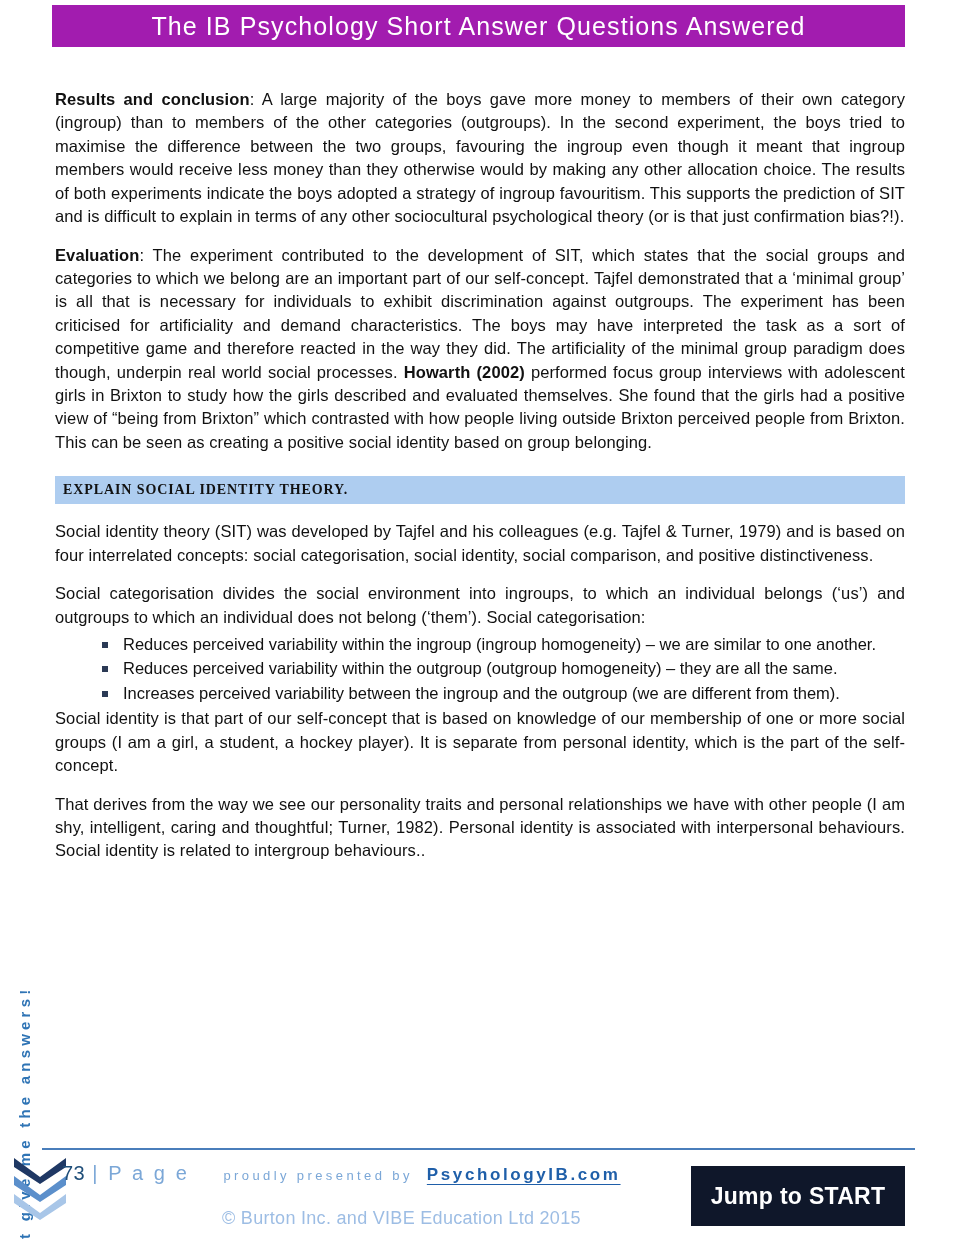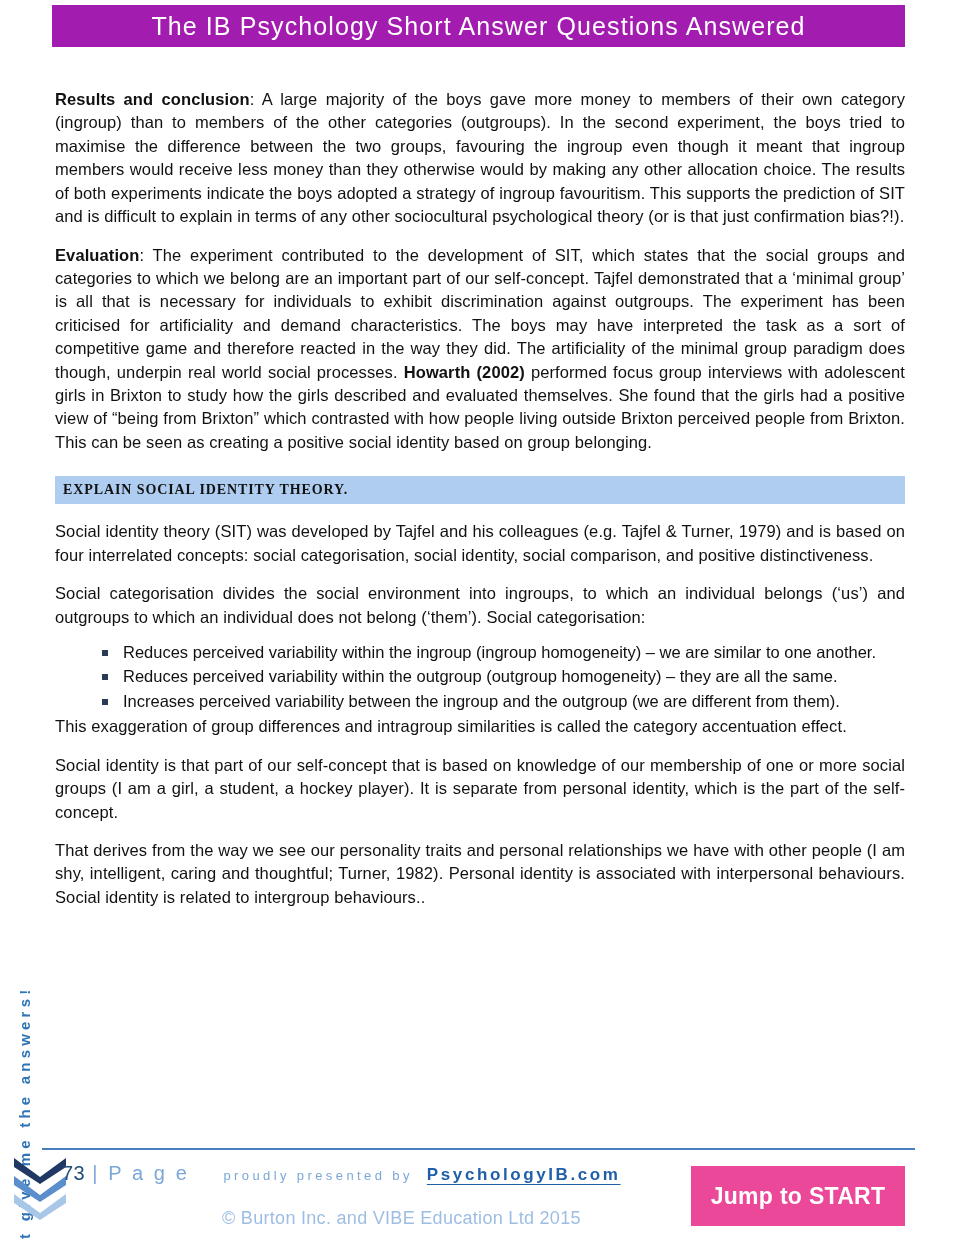--- a/index.html
+++ b/index.html
@@ -75,21 +75,21 @@
   }
 
   p.body-text {
     margin: 0 0 15px 0;
     font-size: 16.5px;
     line-height: 1.42;
     text-align: justify;
     color: #111111;
     letter-spacing: 0.1px;
   }
-  p.body-text.tight { margin-bottom: 12px; }
+  p.body-text.tight { margin-bottom: 4px; }
   b, .bold { font-weight: 700; }
 
   
   .question-bar {
     width: 850px;
     height: 28px;
     background: #aecdf0;
     display: flex;
     align-items: center;
     margin: 22px 0 16px 0;
@@ -199,21 +199,21 @@
     color: #9dbde4;
     letter-spacing: 0.3px;
     white-space: nowrap;
   }
   .jump-btn {
     position: absolute;
     left: 691px;
     top: 1166px;
     width: 214px;
     height: 60px;
-    background: #ec4899;
+    background: #0f172a;
     display: flex;
     align-items: center;
     justify-content: center;
   }
   .jump-btn-text {
     color: #ffffff;
     font-size: 23px;
     font-weight: 700;
     letter-spacing: 0.3px;
     white-space: nowrap;
@@ -245,21 +245,20 @@
     <p class="body-text">Social identity theory (SIT) was developed by Tajfel and his colleagues (e.g. Tajfel &amp; Turner, 1979) and is based on four interrelated concepts: social categorisation, social identity, social comparison, and positive distinctiveness.</p>
 
     <p class="body-text tight">Social categorisation divides the social environment into ingroups, to which an individual belongs (‘us’) and outgroups to which an individual does not belong (‘them’). Social categorisation:</p>
 
     <ul class="bullets">
       <li>Reduces perceived variability within the ingroup (ingroup homogeneity) – we are similar to one another.</li>
       <li>Reduces perceived variability within the outgroup (outgroup homogeneity) – they are all the same.</li>
       <li>Increases perceived variability between the ingroup and the outgroup (we are different from them).</li>
     </ul>
 
-    <p class="body-text">This exaggeration of group differences and intragroup similarities is called the category accentuation effect.</p>
 
     <p class="body-text">Social identity is that part of our self-concept that is based on knowledge of our membership of one or more social groups (I am a girl, a student, a hockey player). It is separate from personal identity, which is the part of the self-concept.</p>
 
     <p class="body-text">That derives from the way we see our personality traits and personal relationships we have with other people (I am shy, intelligent, caring and thoughtful; Turner, 1982). Personal identity is associated with interpersonal behaviours. Social identity is related to intergroup behaviours..</p>
 
   </div>
 
   <div class="footer-rule"></div>
 
   <div class="chevrons">

